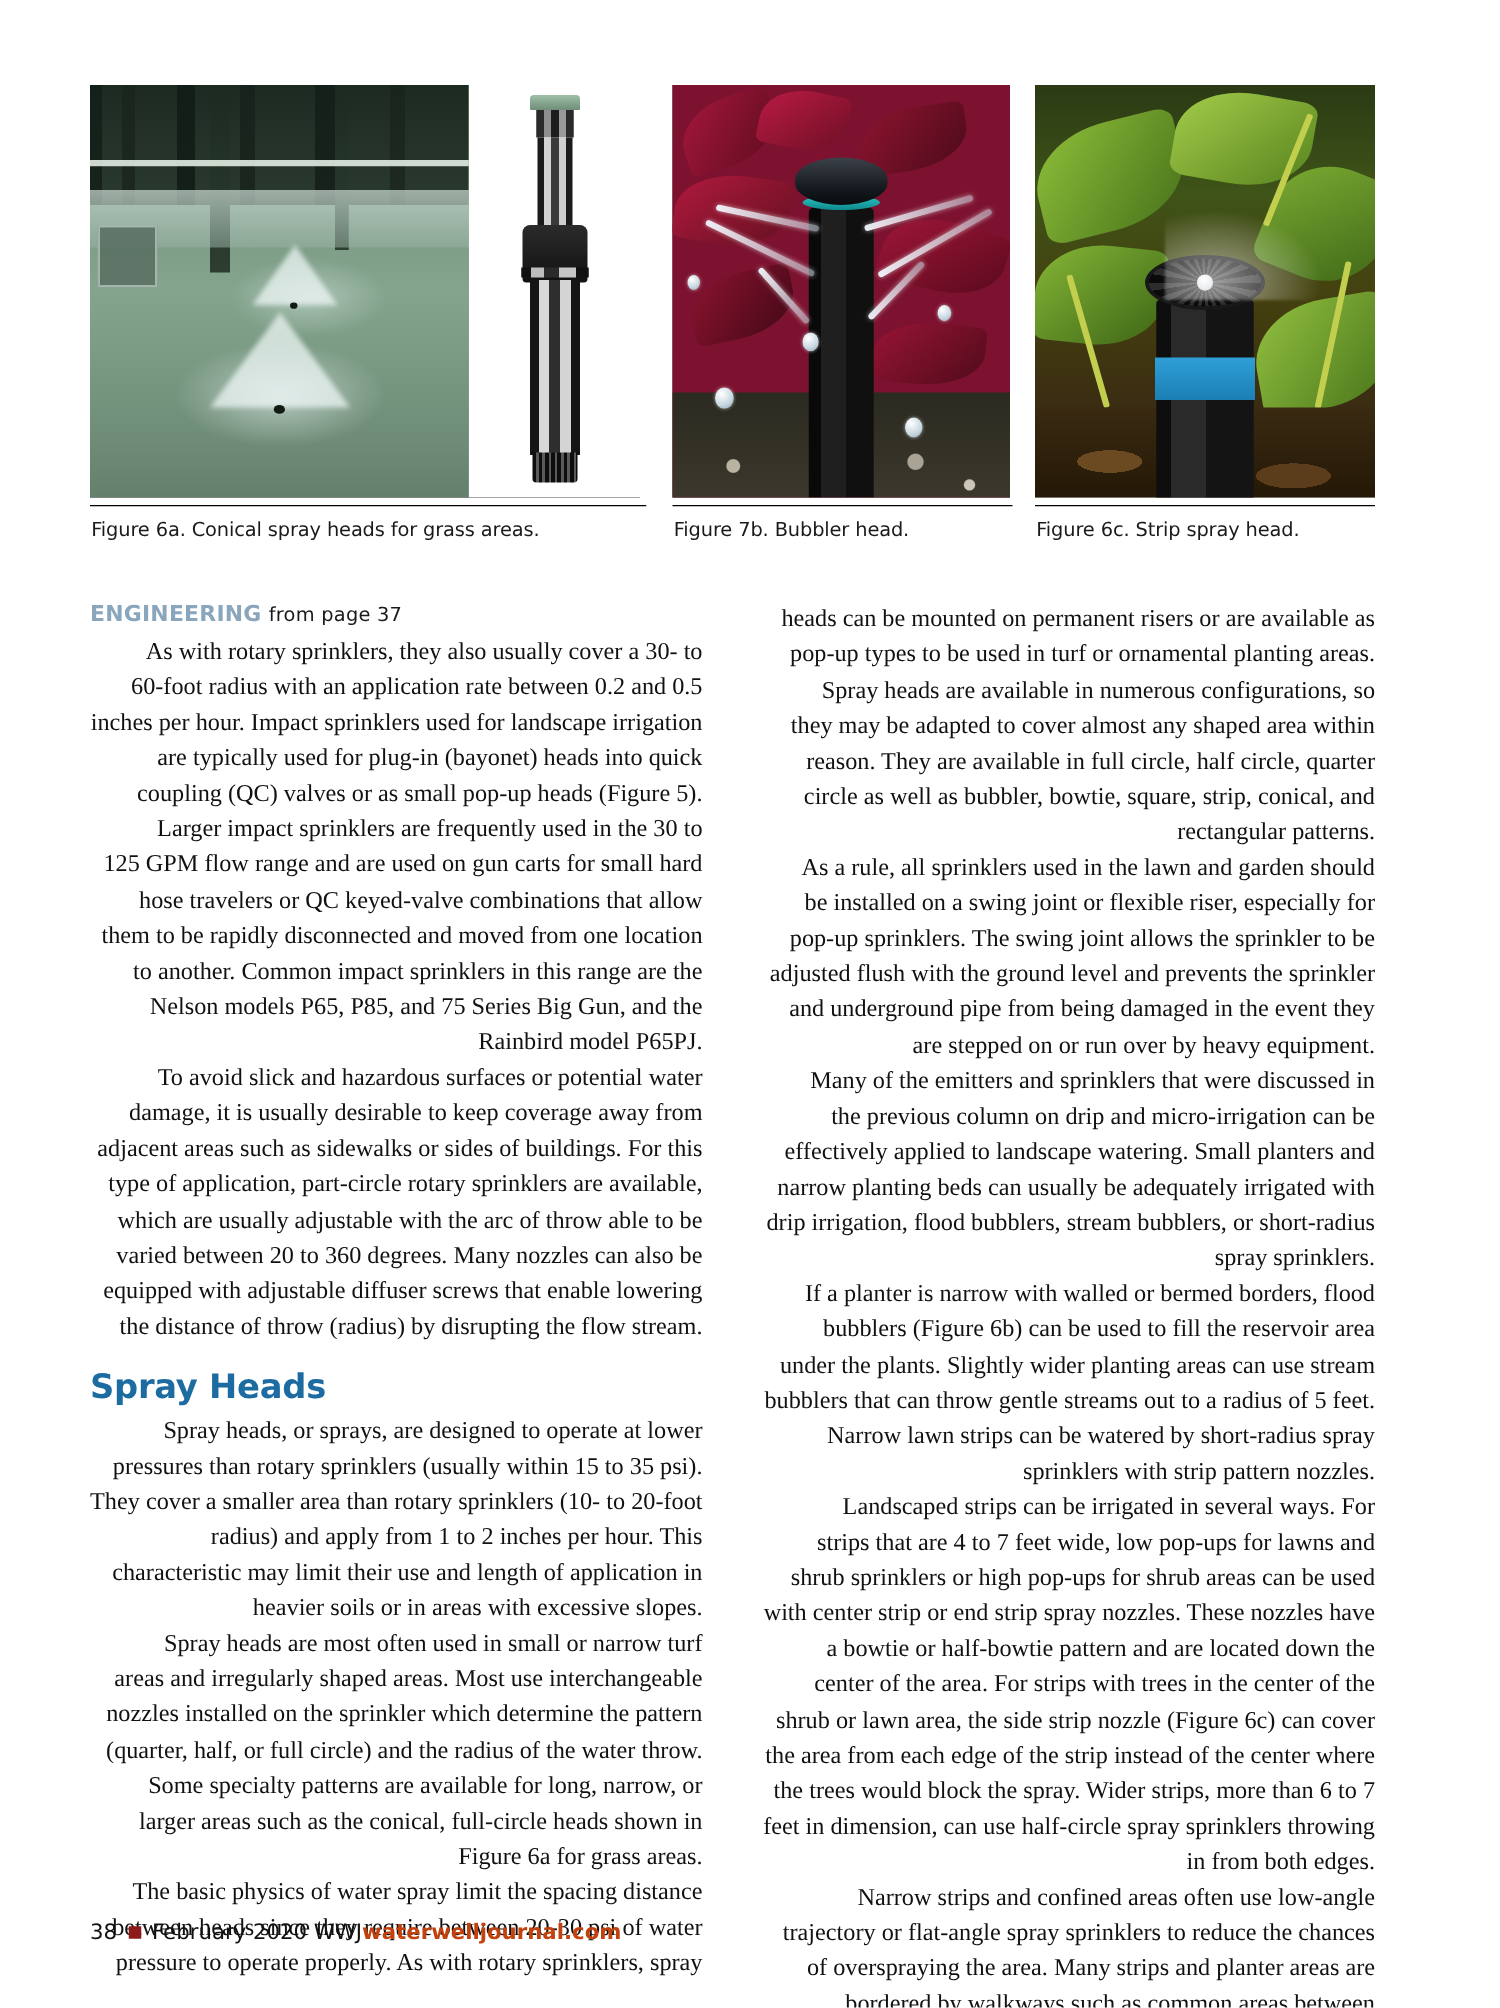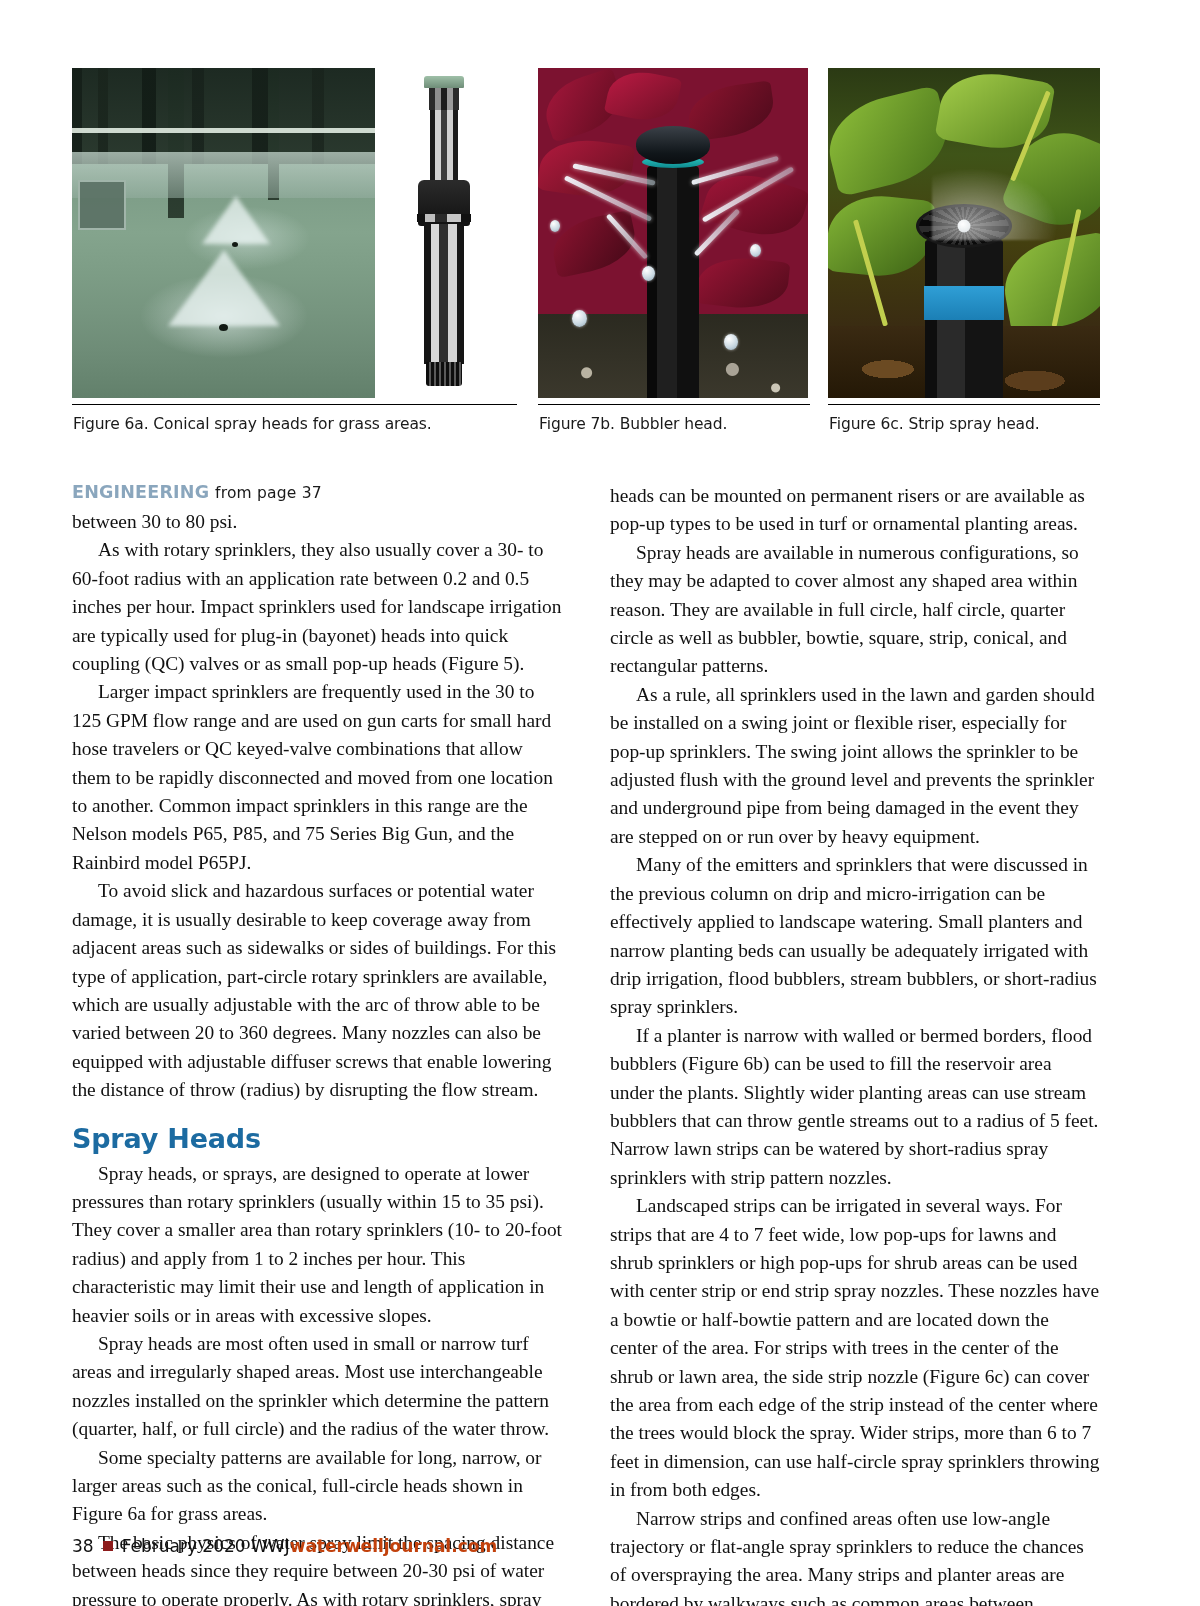--- a/index.html
+++ b/index.html
@@ -338,21 +338,21 @@
   .kicker .from {
     color: #1a1a1a;
     font-size: 15.5px;
   }
 
   p.body {
     margin: 0;
     font-family: "Liberation Serif", serif;
     font-size: 19.4px;
     line-height: 28.4px;
-    text-align: left;
+    text-align: right;
     color: #111;
     hyphens: none;
   }
   p.body.indent { text-indent: 26px; }
 
   h2.section-head {
     font-family: "DejaVu Sans", sans-serif;
     font-size: 27px;
     font-weight: bold;
     color: #1c6ba1;
@@ -483,21 +483,20 @@
   </div>
 
   <div class="article">
 
     <div class="col col-left">
       <p class="kicker">
         <span class="dept">ENGINEERING</span>
         <span class="from">from page 37</span>
       </p>
 
-      <p class="body">between 30 to 80 psi.</p>
       <p class="body indent">As with rotary sprinklers, they also usually cover a 30- to 60-foot radius with an application rate between 0.2 and 0.5 inches per hour. Impact sprinklers used for landscape irrigation are typically used for plug-in (bayonet) heads into quick coupling (QC) valves or as small pop-up heads (Figure 5).</p>
       <p class="body indent">Larger impact sprinklers are frequently used in the 30 to 125 GPM flow range and are used on gun carts for small hard hose travelers or QC keyed-valve combinations that allow them to be rapidly disconnected and moved from one location to another. Common impact sprinklers in this range are the Nelson models P65, P85, and 75 Series Big Gun, and the Rainbird model P65PJ.</p>
       <p class="body indent">To avoid slick and hazardous surfaces or potential water damage, it is usually desirable to keep coverage away from adjacent areas such as sidewalks or sides of buildings. For this type of application, part-circle rotary sprinklers are available, which are usually adjustable with the arc of throw able to be varied between 20 to 360 degrees. Many nozzles can also be equipped with adjustable diffuser screws that enable lowering the distance of throw (radius) by disrupting the flow stream.</p>
 
       <h2 class="section-head">Spray Heads</h2>
 
       <p class="body indent">Spray heads, or sprays, are designed to operate at lower pressures than rotary sprinklers (usually within 15 to 35 psi). They cover a smaller area than rotary sprinklers (10- to 20-foot radius) and apply from 1 to 2 inches per hour. This characteristic may limit their use and length of application in heavier soils or in areas with excessive slopes.</p>
       <p class="body indent">Spray heads are most often used in small or narrow turf areas and irregularly shaped areas. Most use interchangeable nozzles installed on the sprinkler which determine the pattern (quarter, half, or full circle) and the radius of the water throw.</p>
       <p class="body indent">Some specialty patterns are available for long, narrow, or larger areas such as the conical, full-circle heads shown in Figure 6a for grass areas.</p>
       <p class="body indent">The basic physics of water spray limit the spacing distance between heads since they require between 20-30 psi of water pressure to operate properly. As with rotary sprinklers, spray</p>

